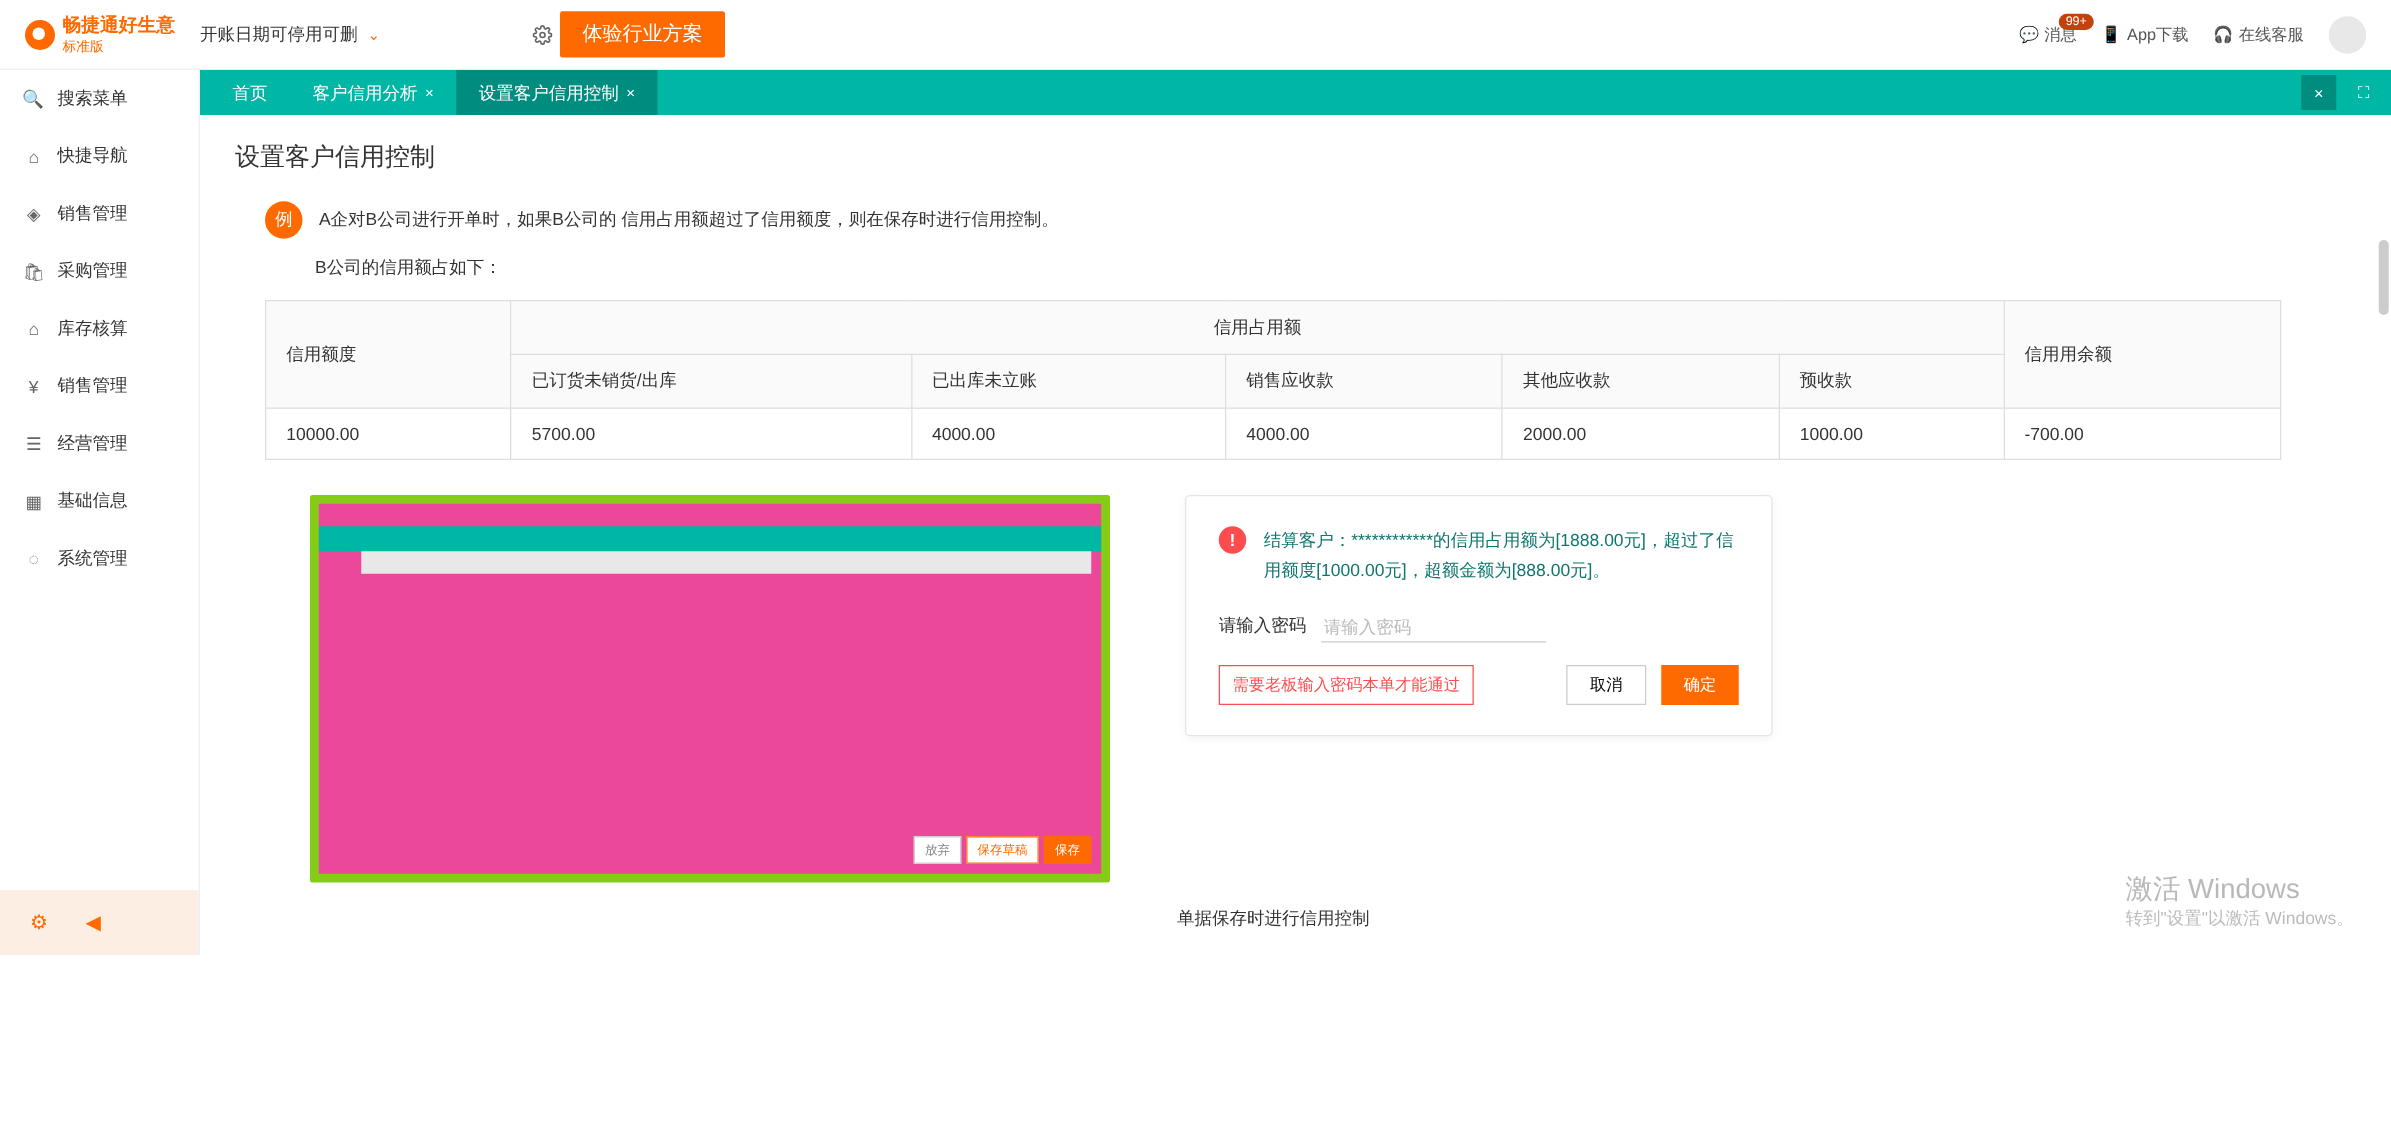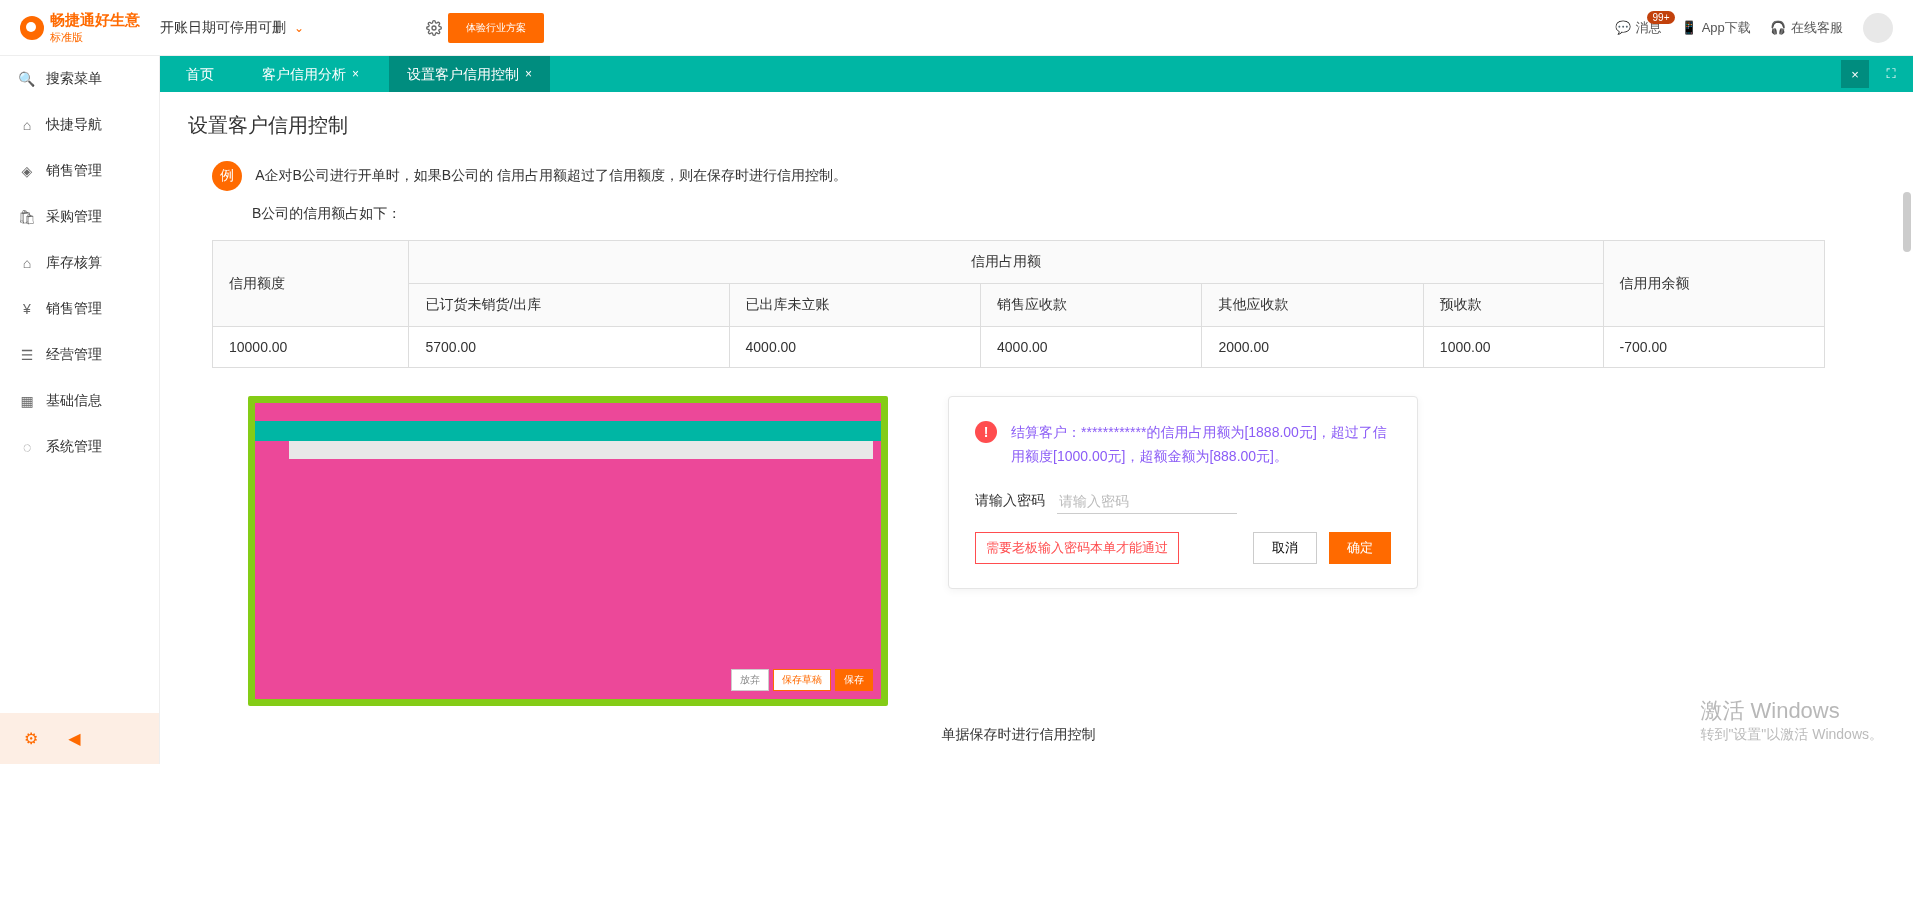--- a/index.html
+++ b/index.html
@@ -10,39 +10,39 @@
   
   .header { display: flex; align-items: center; height: 56px; padding: 0 20px; border-bottom: 1px solid #eee; }
   .logo { display: flex; align-items: center; gap: 6px; width: 140px; }
   .logo-icon { width: 24px; height: 24px; background: #ff6a00; border-radius: 50%; position: relative; }
   .logo-icon::before { content:""; position:absolute; width:10px; height:10px; background:#fff; border-radius:50%; top:6px; left:6px; }
   .logo-text { font-size: 15px; color: #ff6a00; font-weight: 600; }
   .logo-sub { font-size: 11px; color: #ff6a00; }
   .header-selector { display:flex; align-items:center; gap:8px; width: 260px; font-size:14px; color:#333; }
   .chev-down { color:#ff6a00; font-size:12px; }
   .gear-btn { width:28px; height:28px; display:flex; align-items:center; justify-content:center; color:#666; }
-  .primary-btn { background:#ff6a00; color:#fff; border:none; padding:8px 18px; font-size:10px; border-radius:2px; cursor:pointer; }
+  .primary-btn { background:#ff6a00; color:#fff; border:none; padding:8px 18px; font-size:16px; border-radius:2px; cursor:pointer; }
   .header-right { margin-left:auto; display:flex; align-items:center; gap:20px; font-size:13px; color:#555; }
   .hr-item { display:flex; align-items:center; gap:4px; cursor:pointer; position:relative; }
   .badge { position:absolute; top:-8px; right:-14px; background:#c2410c; color:#fff; font-size:10px; padding:1px 6px; border-radius:10px; }
   .avatar { width:30px; height:30px; background:#e8e8e8; border-radius:50%; }
   
   
   .body { display:flex; flex:1; min-height:0; }
   
   
   .sidebar { width:160px; background:#fff; border-right:1px solid #eee; display:flex; flex-direction:column; }
   .side-item { display:flex; align-items:center; gap:10px; padding:14px 18px; font-size:14px; color:#333; cursor:pointer; }
   .side-item .side-icon { width:18px; height:18px; display:inline-flex; align-items:center; justify-content:center; color:#666; }
   .side-footer { margin-top:auto; display:flex; gap:30px; padding:16px 24px; background:#fdeee4; }
   .side-footer span { color:#ff6a00; font-size:16px; cursor:pointer; }
   
   
   .main { flex:1; display:flex; flex-direction:column; min-width:0; }
-  .tabbar { background:#00b6a4; display:flex; align-items:center; height:36px; padding-left:8px;gap:12px; }
+  .tabbar { background:#00b6a4; display:flex; align-items:center; height:36px; padding-left:8px; }
   .tab { padding:0 18px; height:36px; line-height:36px; color:#fff; font-size:14px; cursor:pointer; display:flex; align-items:center; gap:6px; }
   .tab.active { background:#008d7f; }
   .tab .close-x { font-size:12px; }
   .tabbar-right { margin-left:auto; display:flex; gap:8px; padding-right:8px; }
   .tabbar-right .ticon { color:#fff; width:28px; height:28px; display:flex; align-items:center; justify-content:center; cursor:pointer; }
   .tabbar-right .ticon:first-child { background:#008d7f; }
   
   .page { flex:1; overflow-y:auto; padding:20px 28px; position:relative; background:#fff; }
   .page-title { font-size:20px; font-weight:500; margin-bottom:22px; }
   .content { padding-left:24px; padding-right:60px; }
@@ -61,21 +61,21 @@
   .fig-left::before { content:""; position:absolute; top:18px; left:0; right:0; height:20px; background:#00b6a4; }
   .fig-left::after { content:""; position:absolute; top:38px; left:34px; right:8px; height:18px; background:#e8e8e8; }
   .fig-inner-bar { position:absolute; bottom:8px; right:8px; display:flex; gap:4px; }
   .fig-btn { font-size:10px; padding:3px 8px; border:1px solid #ff6a00; color:#ff6a00; background:#fff; }
   .fig-btn.solid { background:#ff6a00; color:#fff; }
   .fig-btn.gray { border-color:#ccc; color:#888; }
   
   .fig-right { width:470px; border:1px solid #e5e5e5; border-radius:4px; padding:24px 26px; position:relative; background:#fff; box-shadow:0 2px 8px rgba(0,0,0,0.05); }
   .alert-row { display:flex; gap:14px; }
   .alert-icon { width:22px; height:22px; background:#ff4d4f; border-radius:50%; color:#fff; display:flex; align-items:center; justify-content:center; font-weight:bold; flex-shrink:0; font-size:14px; }
-  .alert-text { font-size:14px; line-height:1.7; color:#8b5cf6; }
+  .alert-text { font-size:14px; line-height:1.7; color:#0f766e; }
   .pw-row { display:flex; align-items:center; gap:12px; margin-top:20px; }
   .pw-label { font-size:14px; }
   .pw-input { border:none; border-bottom:1px solid #ccc; padding:4px 2px; font-size:14px; width:180px; outline:none; }
   .pw-input::placeholder { color:#bbb; }
   .callout { border:1px solid #ff4d4f; color:#ff4d4f; padding:6px 10px; font-size:13px; margin-top:18px; display:inline-block; position:relative; }
   .dlg-actions { display:flex; gap:12px; justify-content:flex-end; margin-top:-28px; }
   .btn-cancel { border:1px solid #ccc; background:#fff; padding:6px 18px; font-size:13px; cursor:pointer; }
   .btn-ok { border:none; background:#ff6a00; color:#fff; padding:6px 18px; font-size:13px; cursor:pointer; }
   .caption { text-align:center; font-size:14px; color:#333; margin-top:20px; }
   

